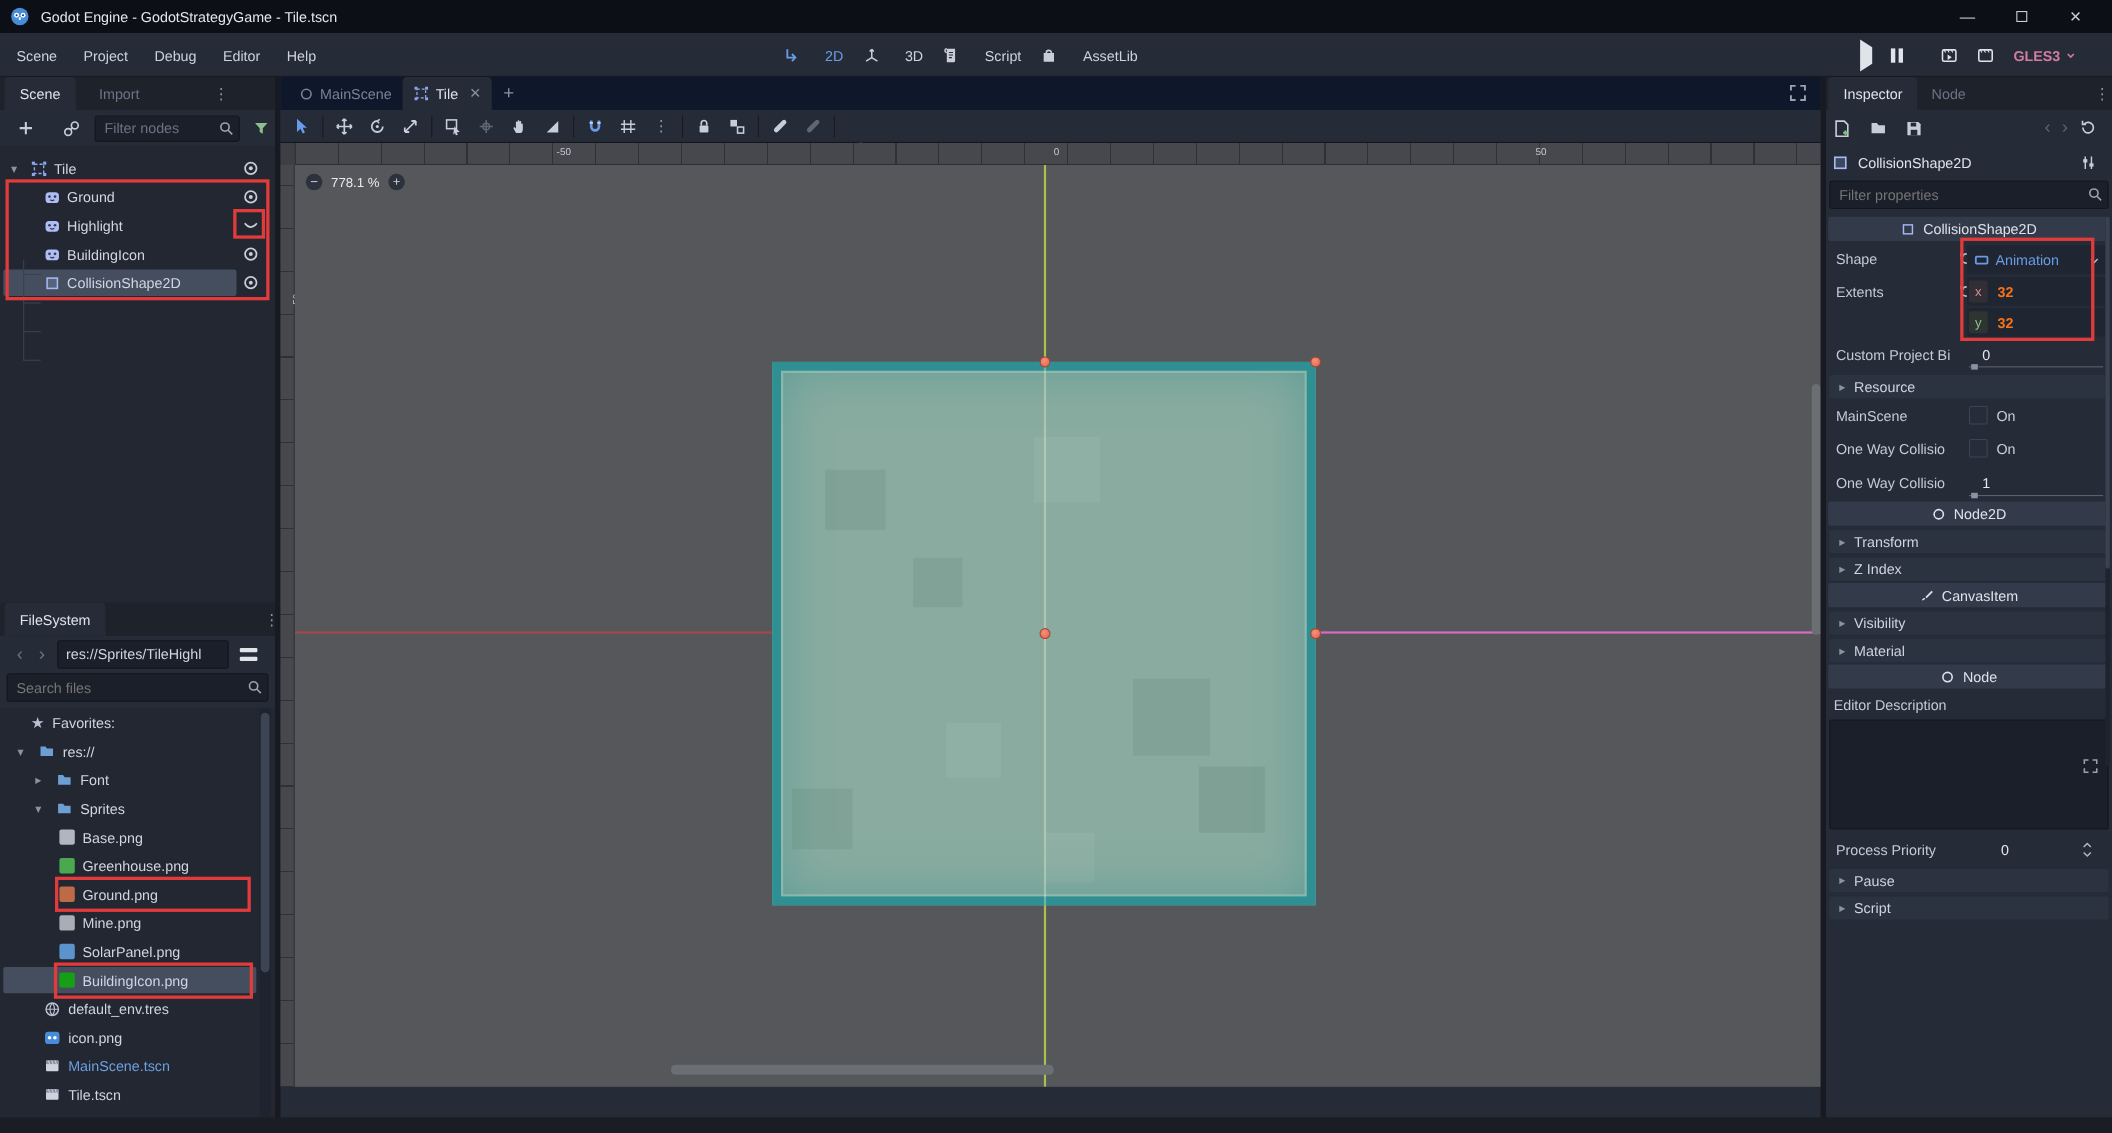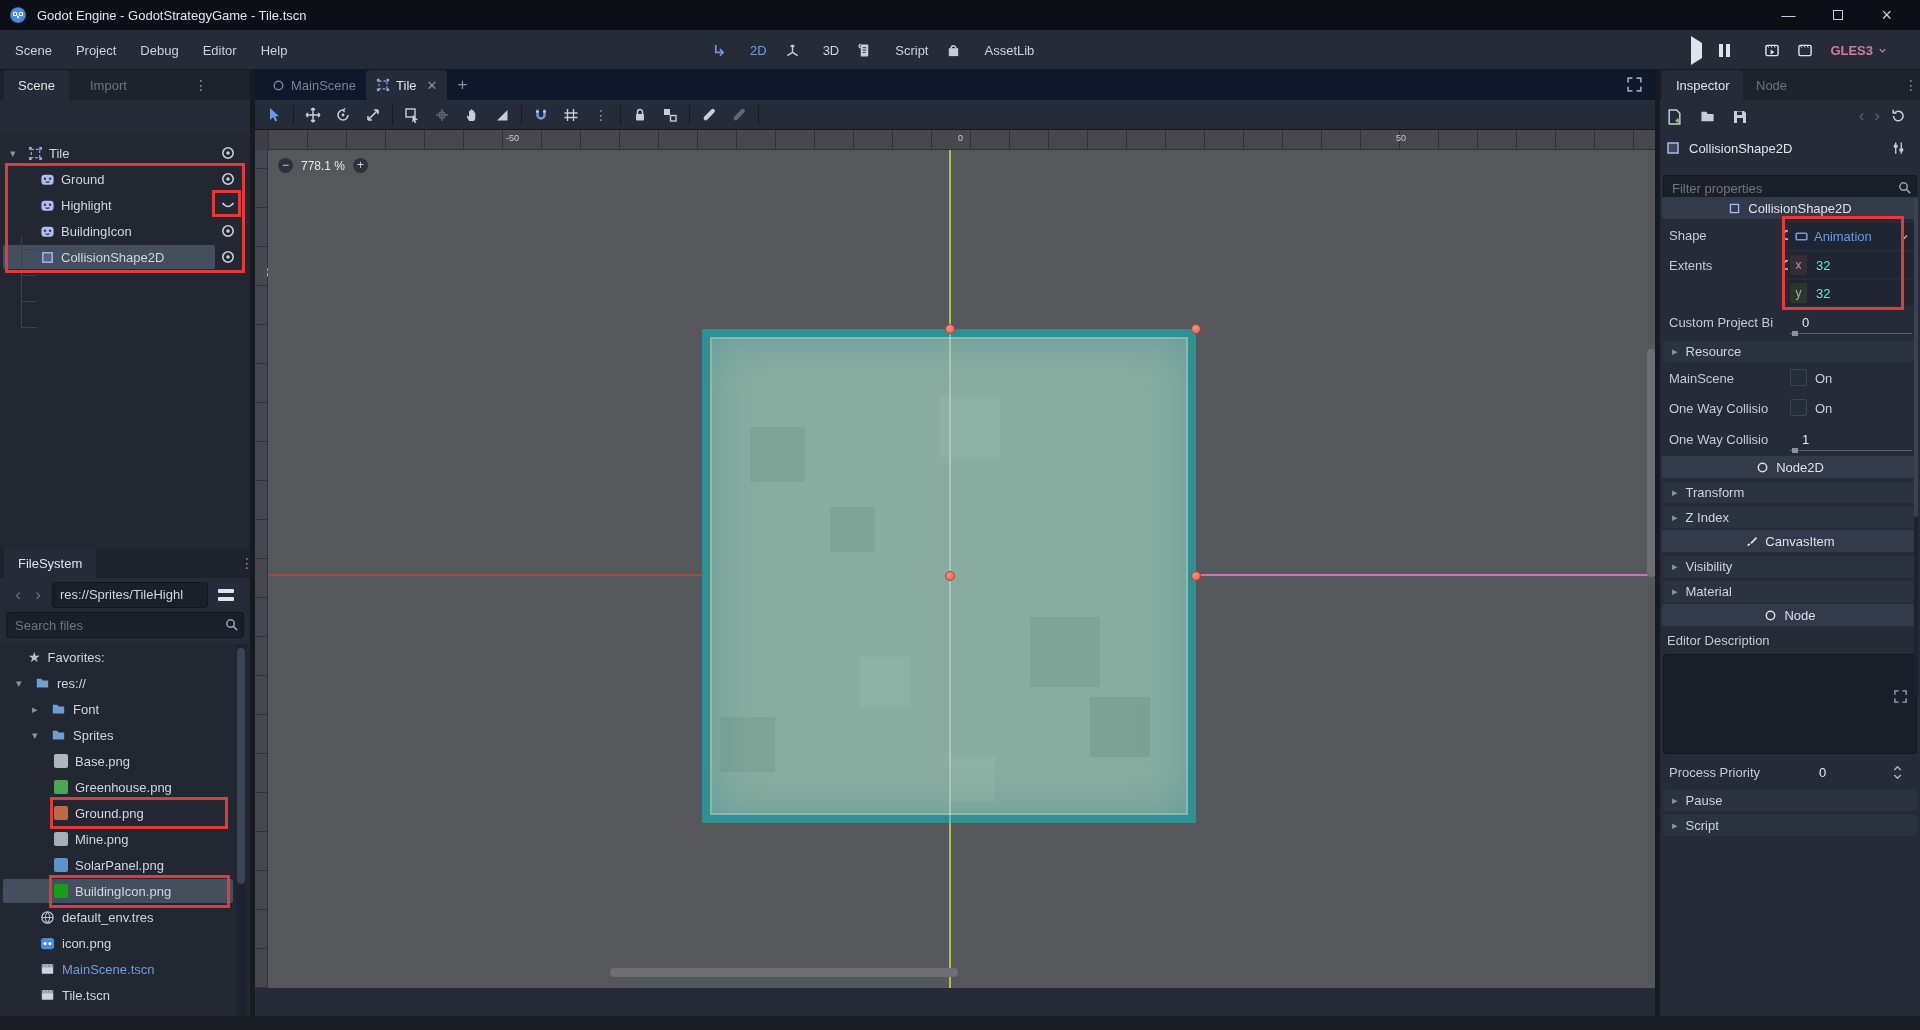--- a/index.html
+++ b/index.html
@@ -129,40 +129,40 @@
   .bp { color:#ccd2de; }
   .version { position:absolute; right:18px; color:#7e8595; font-size:12.5px; }
 
   
   .insp-toolbar { position:absolute; left:0; top:30px; width:260px; height:33px; display:flex; align-items:center; gap:16px; padding-left:6px; }
   .insp-hist { position:absolute; right:14px; top:6px; display:flex; align-items:center; gap:10px; }
   .harr { color:#5c6370; font-size:17px; }
   .objrow { position:absolute; left:0; top:63px; width:260px; height:30px; display:flex; align-items:center; gap:8px; padding-left:5px; }
   .objrow .nm { color:#dfe3ea; }
   .objrow .tools { position:absolute; right:14px; }
-  .insp-filter { position:absolute; left:3px; top:105px; width:254px; height:26px; }
+  .insp-filter { position:absolute; left:3px; top:94px; width:254px; height:26px; }
   .insp-filter input { width:100%; height:100%; background:#1a1f29; border:1px solid #13161d; border-radius:3px; color:#cfd5e1; font-family:inherit; font-size:13px; padding:0 26px 0 8px; outline:none; }
 
   .insp-body { position:absolute; left:2px; top:127px; width:256px; display:flex; flex-direction:column; }
   .cat { height:22px; background:#333a49; display:flex; align-items:center; justify-content:center; gap:7px; color:#dde1ea; border-radius:2px; margin-bottom:2px; }
   .prow { position:relative; height:30px; }
   .prow .plabel { position:absolute; left:7px; top:7px; width:112px; color:#c3cad8; white-space:nowrap; overflow:hidden; }
   .revert { position:absolute; left:118px; top:7px; }
   .valbox { position:absolute; left:126px; top:2px; right:3px; bottom:2px; background:#1f2631; border-radius:3px; display:flex; align-items:center; }
   .shape-val { color:#699ce8; margin-left:5px; }
   .chev { position:absolute; right:5px; top:8px; }
   .extents { position:relative; height:56px;text-align:right; }
   .extents .plabel { position:absolute; left:7px; top:7px; color:#c3cad8; }
   .extents .revert { top:7px; }
   .axisrow { position:absolute; left:126px; right:3px; height:26px; background:#1f2631; border-radius:3px; display:flex; align-items:center; }
   .axisrow.rx { top:1px; } .axisrow.ry { top:29px; }
   .chip { width:17px; height:20px; margin-left:2px; border-radius:2px; display:flex; align-items:center; justify-content:center; font-size:12px; }
   .chip.cx { background:#332e36; color:#cf8d8d; }
   .chip.cy { background:#2e3530; color:#8fbf8f; }
-  .axval { color:#5eead4; margin-left:9px; }
+  .axval { color:#f97316; margin-left:9px;font-weight:bold; }
   .sliderrow { position:relative; height:32px; }
   .sliderrow .plabel { position:absolute; left:7px; top:8px; width:118px; color:#c3cad8; white-space:nowrap; overflow:hidden; }
   .sliderrow .sval { position:absolute; left:140px; top:8px; color:#e3e7ee; }
   .sl-track { position:absolute; left:128px; right:6px; bottom:5px; height:1px; background:#596070; }
   .sl-nub { position:absolute; left:130px; bottom:3px; width:6px; height:5px; background:#8a92a3; }
   .grp { height:21px; background:#2c3340; border-radius:2px; margin:2px 1px; display:flex; align-items:center; gap:8px; padding-left:9px; color:#cdd3df; }
   .grp .ga { color:#8a92a3; font-size:11px; }
   .checkrow { position:relative; height:30px; }
   .checkrow .plabel { position:absolute; left:7px; top:7px; width:118px; color:#c3cad8; white-space:nowrap; overflow:hidden; }
   .cbox { position:absolute; left:128px; top:5px; width:17px; height:17px; background:#262d3a; border: 1px solid #3c4454; border-radius:2px; }
@@ -277,20 +277,48 @@
 
     <div class="docktabs">
       <span class="dtab active" style="left:4px">
           <span>Scene</span>
         </span>
       <span class="dtab" style="left:76px">
           <span>Import</span>
         </span>
       <span class="vdots abs" style="left:194px; top:7px">⋮</span>
     </div>
+    <div class="scene-toolbar">
+      <span class="tb-btn" style="margin-left:12px">
+        <svg class="ic" width="15" height="15" viewBox="0 0 16 16">
+            <path d="M8 2v12M2 8h12" stroke="#c7cdd9" stroke-width="2"></path>
+          </svg>
+      </span>
+      <span class="tb-btn" style="margin-left:20px">
+        <svg class="ic" width="16" height="16" viewBox="0 0 16 16">
+            <circle cx="5" cy="11" r="3.1" fill="none" stroke="#c7cdd9" stroke-width="1.5"></circle>
+            <circle cx="11" cy="5" r="3.1" fill="none" stroke="#c7cdd9" stroke-width="1.5"></circle>
+            <path d="M6.8 9.2l2.4-2.4" stroke="#c7cdd9" stroke-width="1.5"></path>
+          </svg>
+      </span>
+      <span class="flt-input">
+        <input placeholder="Filter nodes" style="">
+        <span class="in-mag">
+          <svg class="ic" width="15" height="15" viewBox="0 0 16 16">
+              <circle cx="7" cy="7" r="4" fill="none" stroke="#99a1b3" stroke-width="1.6"></circle>
+              <path d="M10 10l4 4" stroke="#99a1b3" stroke-width="1.6"></path>
+            </svg>
+        </span>
+      </span>
+      <span class="tb-btn" style="margin-left:8px">
+        <svg class="ic" width="15" height="15" viewBox="0 0 16 16">
+            <path d="M2 3h12l-4.5 5v5.5l-3-1.8V8z" fill="#8fbf8f"></path>
+          </svg>
+      </span>
+    </div>
     <div class="scene-tree">
 
     <div class="srow depth-0">
           <span class="exp">▾</span>
           <span>
             <svg class="ic" width="15" height="15" viewBox="0 0 16 16">
               <rect x="3.5" y="3.5" width="9" height="9" fill="none" stroke="#8fa7f0" stroke-width="1.3" stroke-dasharray="3 2"></rect>
               <rect x="1" y="1" width="3" height="3" fill="#8fa7f0"></rect>
               <rect x="12" y="1" width="3" height="3" fill="#8fa7f0"></rect>
               <rect x="1" y="12" width="3" height="3" fill="#8fa7f0"></rect>

